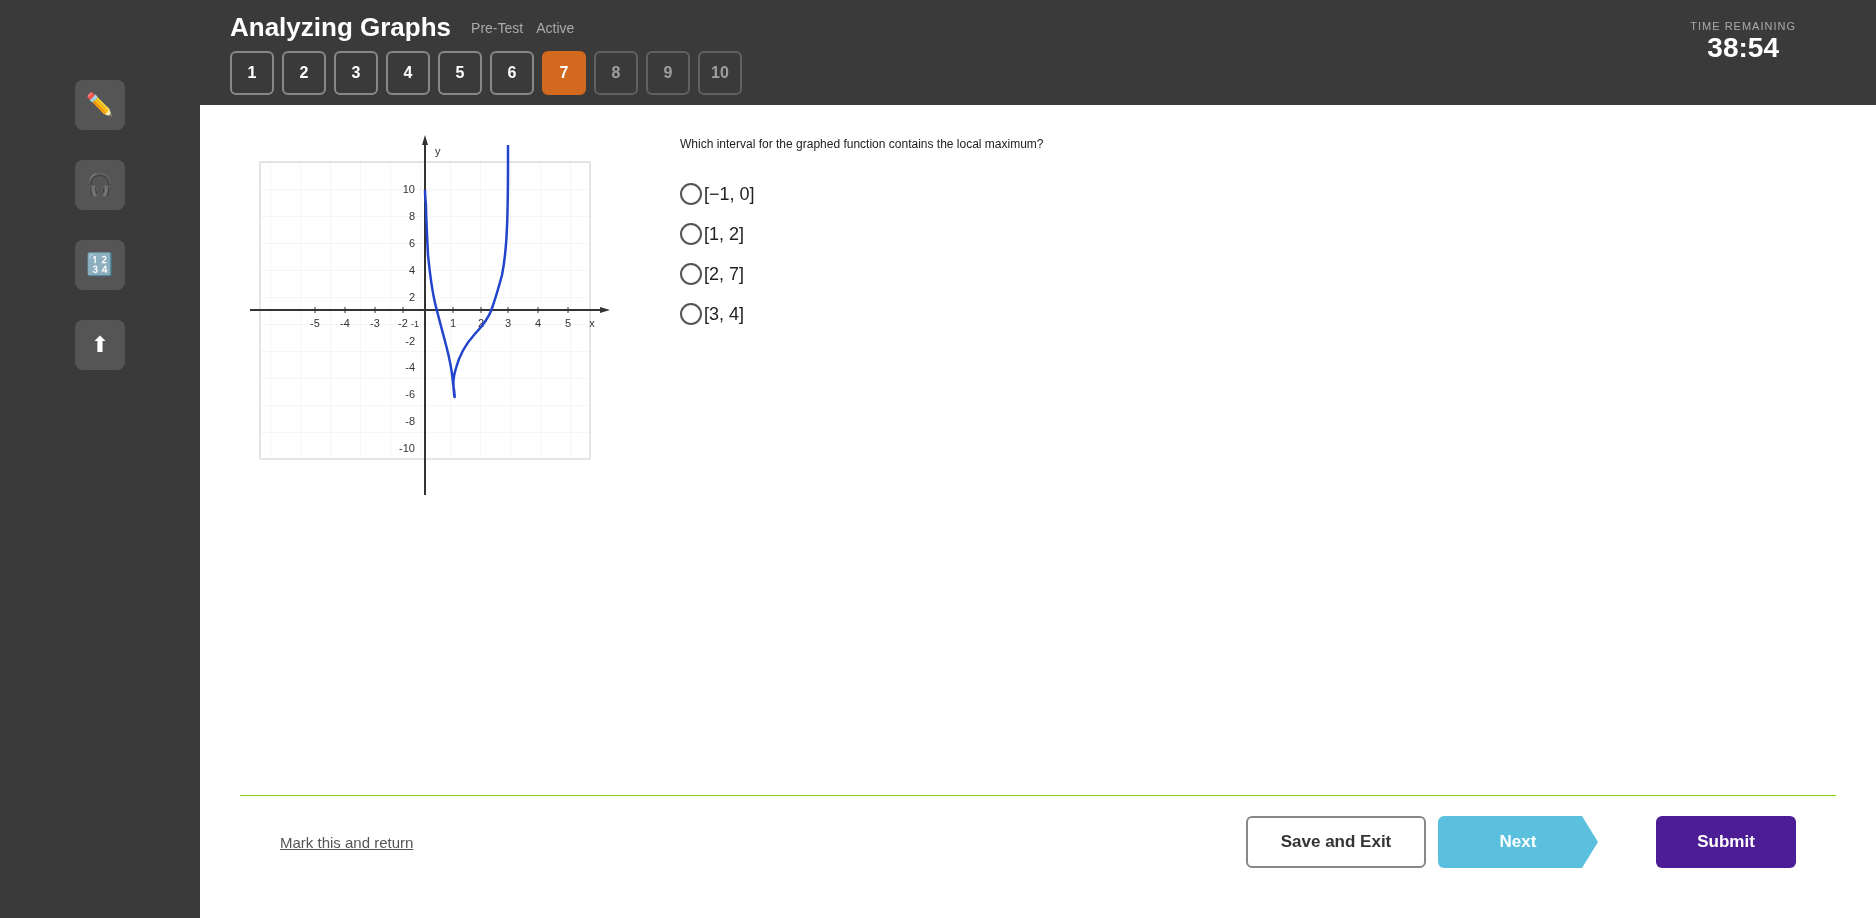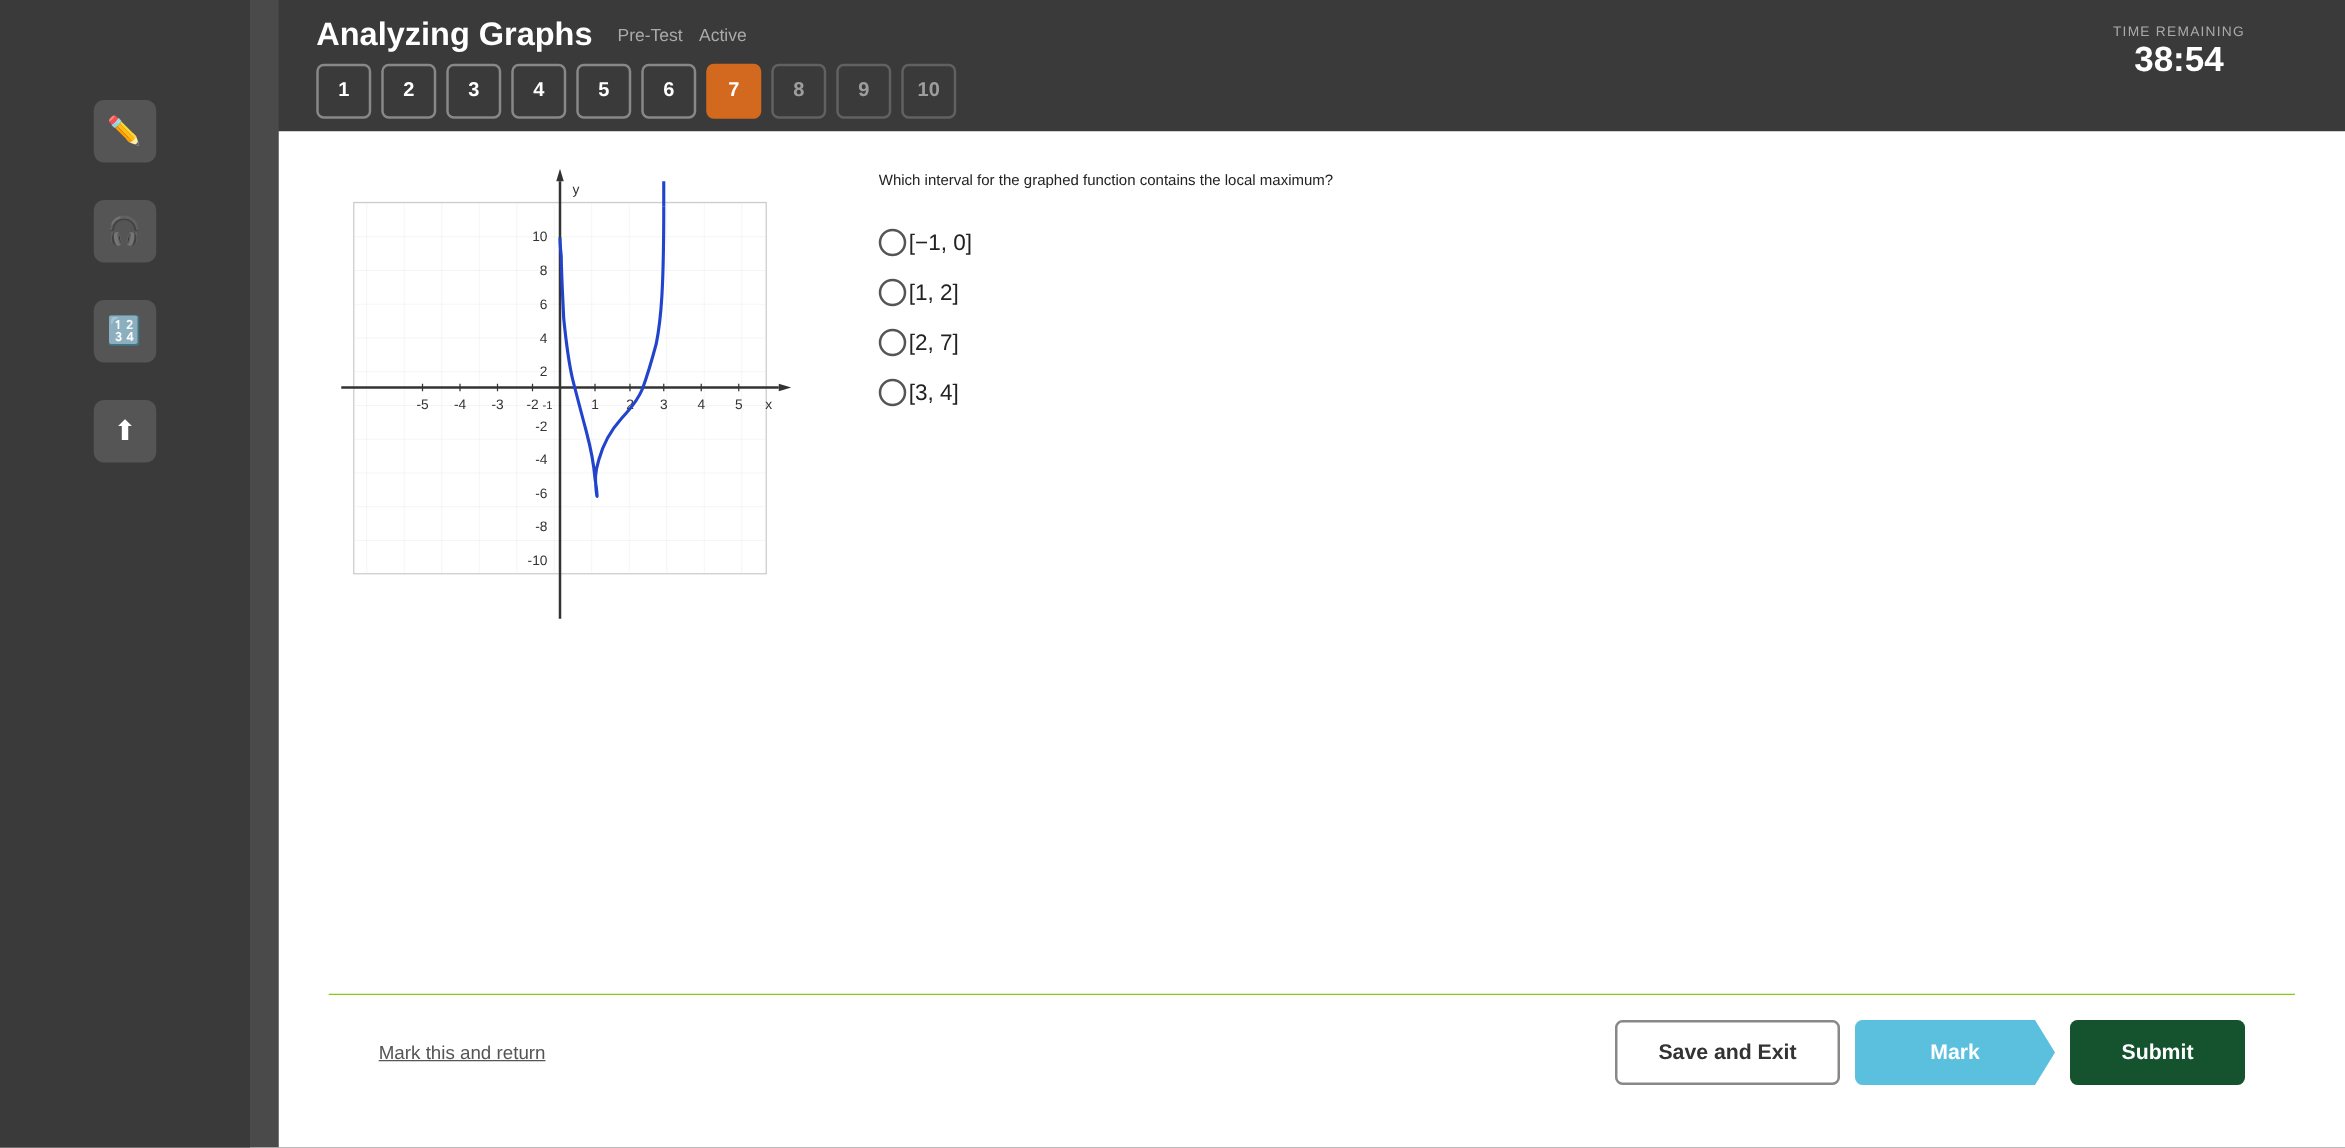--- a/index.html
+++ b/index.html
@@ -39,21 +39,20 @@
       cursor: pointer;
       color: white;
       font-size: 22px;
     }
 
     .main-area {
       margin-left: 200px;
       flex: 1;
       display: flex;
       flex-direction: column;
-      padding-left: 23px;
     }
 
     .header-section {
       background: #3a3a3a;
       padding: 12px 30px 0 30px;
       display: flex;
       flex-direction: column;
     }
 
     .title-row {
@@ -229,28 +228,29 @@
       border: none;
       border-radius: 6px;
       cursor: pointer;
       min-width: 160px;
       position: relative;
       clip-path: polygon(0 0, 90% 0, 100% 50%, 90% 100%, 0 100%);
     }
 
     .btn-submit {
       padding: 14px 30px;
-      background: #14532d;
+      background: #4c1d95;
       color: white;
       font-size: 17px;
       font-weight: bold;
       border: none;
       border-radius: 6px;
       cursor: pointer;
       min-width: 140px;
+      margin-left: 46px;
     }
 
     svg.graph {
       width: 370px;
       height: 370px;
     }
   </style>
 </head>
 <body>
 
@@ -383,18 +383,18 @@
             <span class="option-label">[3, 4]</span>
           </label>
         </div>
       </div>
     </div>
 
     <div class="bottom-bar">
       <span class="mark-return-link">Mark this and return</span>
       <div class="action-buttons">
         <button class="btn-save-exit">Save and Exit</button>
-        <button class="btn-next">Mark</button>
+        <button class="btn-next">Next</button>
         <button class="btn-submit">Submit</button>
       </div>
     </div>
   </div>
 </div>
 
 </body></html>

